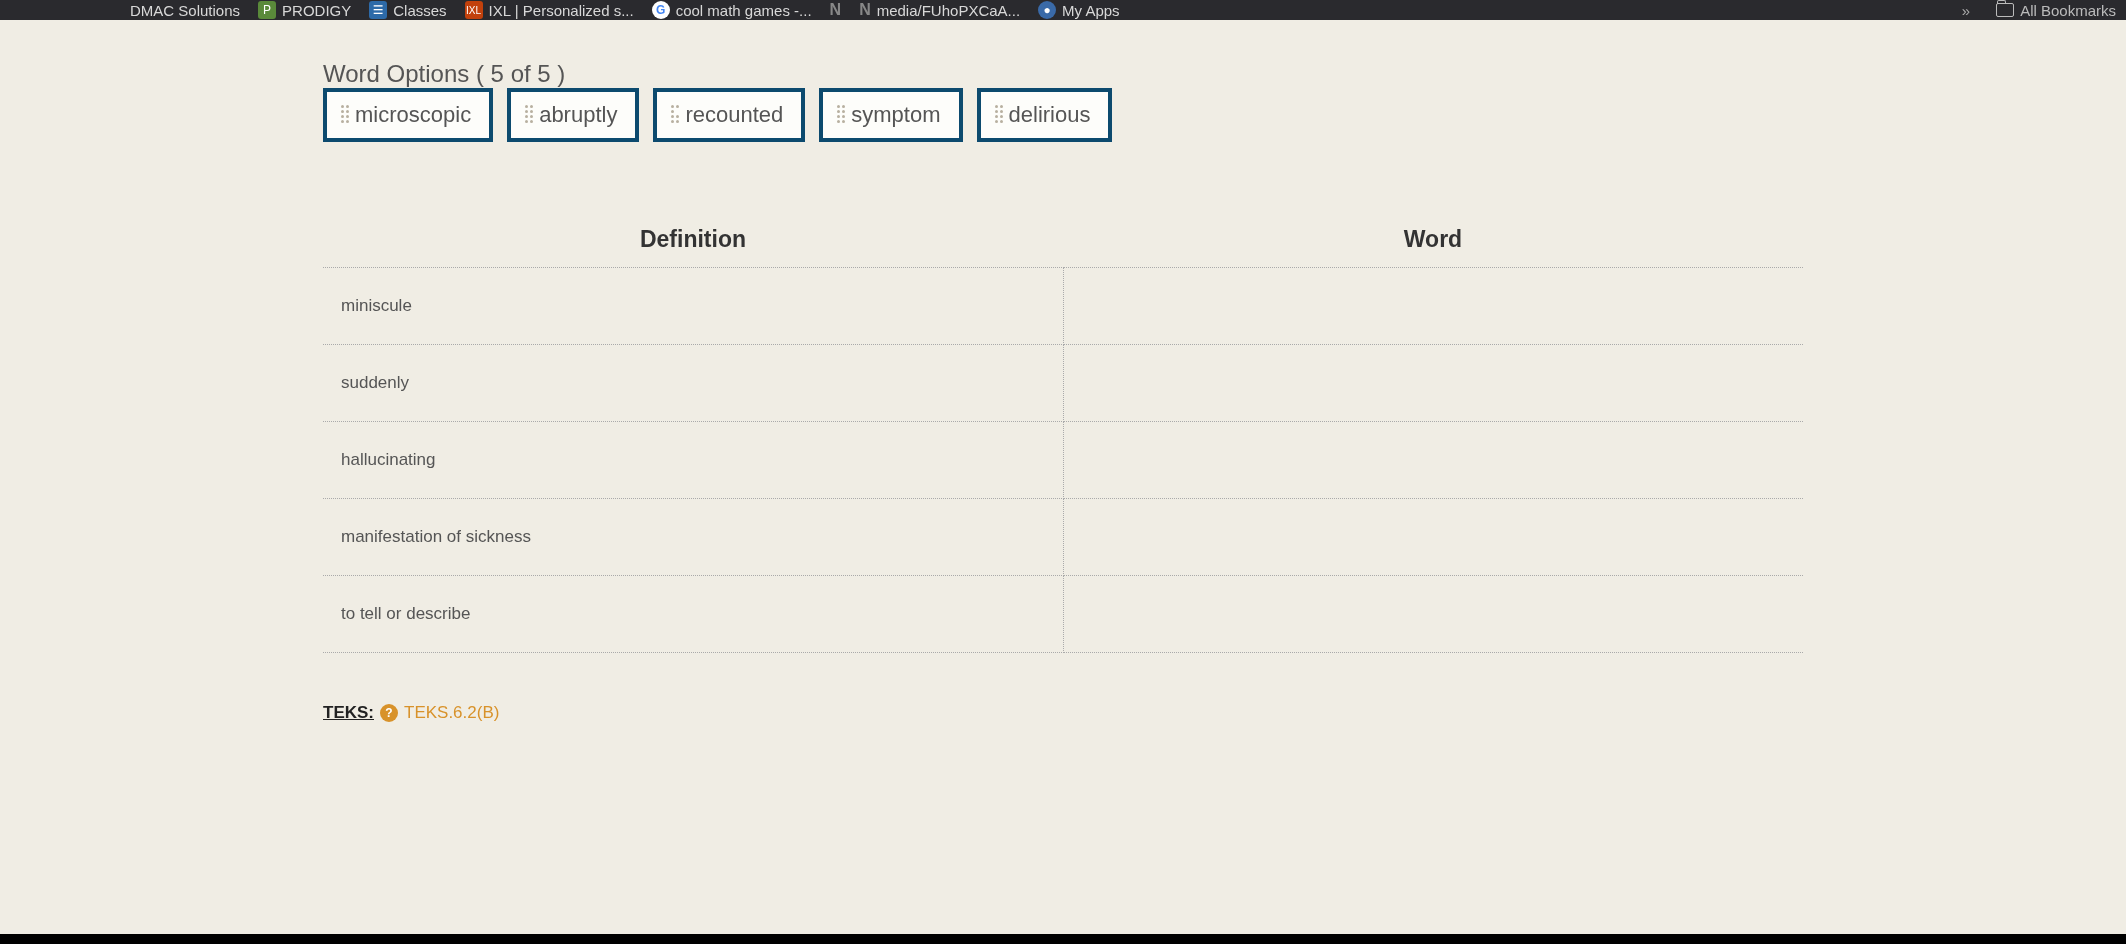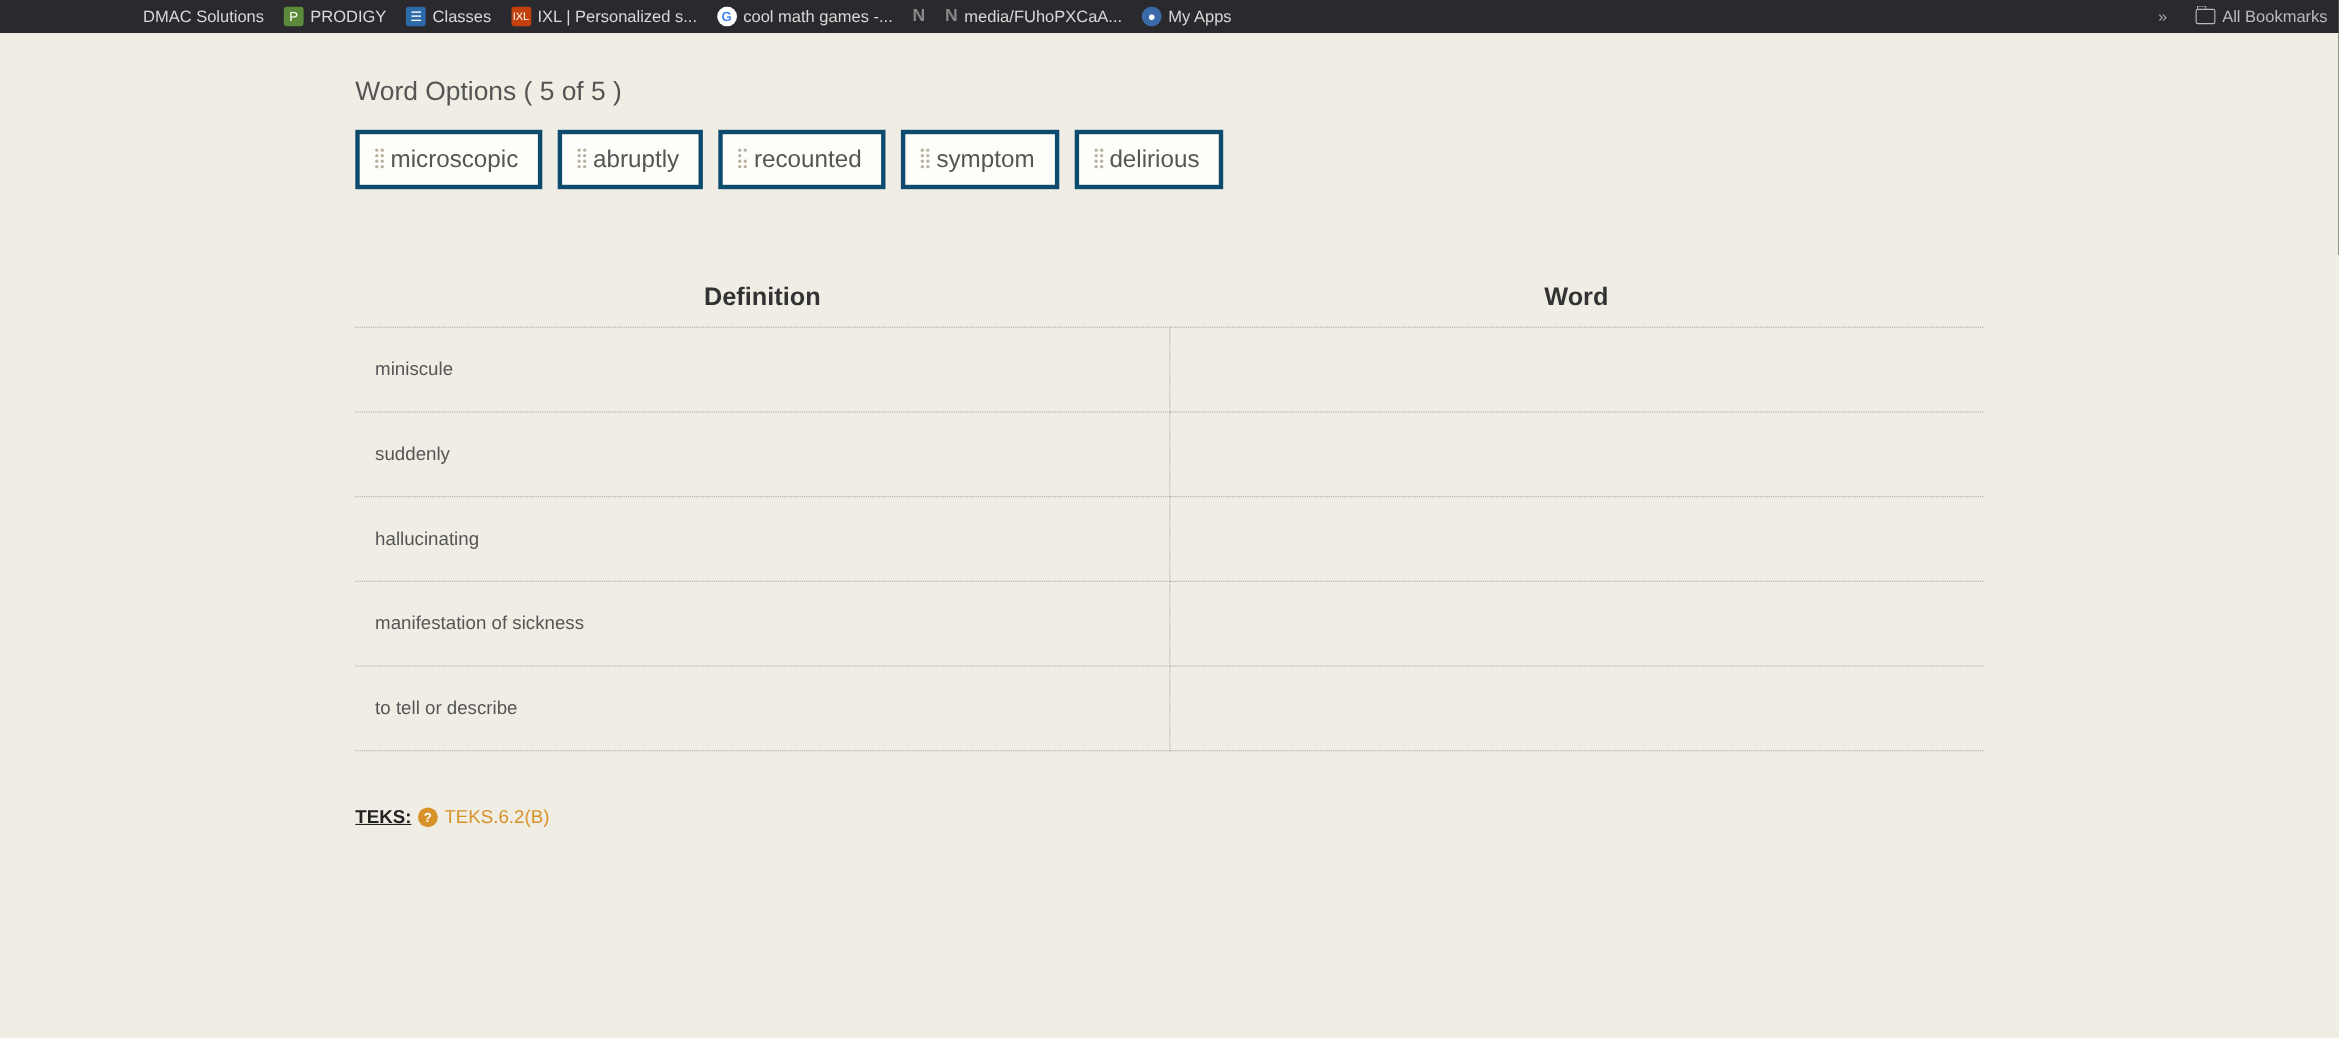--- a/index.html
+++ b/index.html
@@ -9,21 +9,21 @@
     }
     body {
       font-family: Arial, Helvetica, sans-serif;
       background: #000;
       width: 2126px;
       height: 944px;
       overflow: hidden;
     }
     .browser-chrome {
       background: #2a2a2e;
-      height: 30px;
+      height: 20px;
       display: flex;
       align-items: center;
       padding: 0 10px;
       gap: 6px;
       font-size: 15px;
       color: #d0d0d0;
     }
     .bookmark-bar {
       display: flex;
       align-items: center;
@@ -93,21 +93,20 @@
       position: relative;
     }
     .content-inner {
       max-width: 1680px;
       margin: 0 auto;
       padding: 40px 100px 20px 100px;
     }
     .word-options-label {
       font-size: 24px;
       color: #555;
-      margin-bottom: 20px;
     }
     .word-chips {
       display: flex;
       gap: 14px;
       margin-bottom: 70px;
     }
     .word-chip {
       border: 4px solid #0c4a6e;
       background: #fdfdfa;
       padding: 10px 18px 10px 14px;

